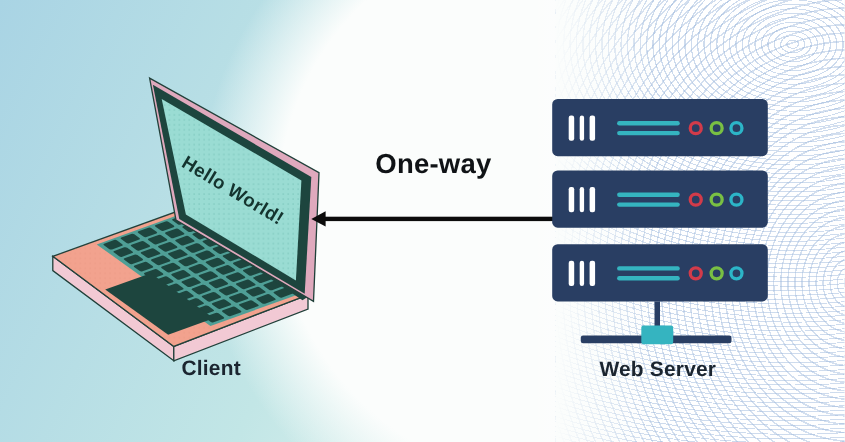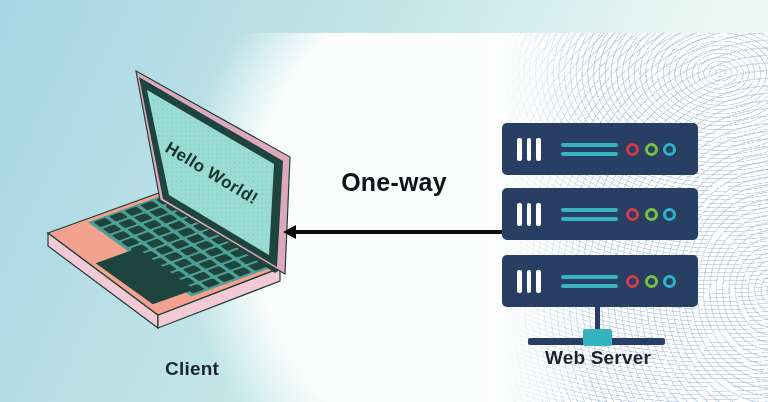--- a/index.html
+++ b/index.html
@@ -1,21 +1,21 @@
 <!DOCTYPE html>
 <html style="--bg-top: #a9d4e4; --bg-mid: #c2e6e6; --bg-low: #e9f6f2; --blob: #fbfdfc; --wave-line: #9db8dc; --navy: #293e63; --accent-teal: #35b4c0; --led-red: #d23b4a; --led-green: #79c043; --led-cyan: #2cb5c8; --salmon: #f2a28e; --base-dot: #e08d76; --pink-rim: #dfa9bd; --pink-side: #f2c9d4; --dark-teal: #1d453e; --outline: #21403a; --screen-teal: #9adcd3; --screen-dot: #5fb1a6; --screen-ink: #14332e; --key-gap: #4f9f96; --ink: #101316; --label-ink: #1b2530;"><head>
 <meta charset="utf-8">
 <style>
   html,body{margin:0;padding:0;background:#fff;}
   .canvas{
     position:relative;width:768px;height:402px;overflow:hidden;
     font-family:"Liberation Sans",sans-serif;
     background:linear-gradient(115deg,var(--bg-top) 0%,var(--bg-mid) 42%,var(--bg-low) 72%,#f6fbf8 100%);
   }
-  .abs{position:absolute;margin-top:33px;}
+  .abs{position:absolute;}
   
   .blob{
     left:0;top:0;width:768px;height:402px;
     background:radial-gradient(circle at 505px 185px, var(--blob) 0 252px, rgba(251,253,252,0) 325px);
   }
   
   .white-right{
     left:470px;top:0;width:298px;height:402px;
     background:linear-gradient(90deg, rgba(255,255,255,0) 0, #ffffff 150px);
   }
@@ -61,21 +61,21 @@
   .led.cyan{border-color:var(--led-cyan);}
   .vline{position:absolute;left:93px;top:184px;width:5px;height:27px;background:var(--navy);}
   .hbar{position:absolute;left:26px;top:215px;width:137px;height:7px;background:var(--navy);border-radius:2px;}
   .tbox{position:absolute;left:81px;top:206px;width:29px;height:17px;background:var(--accent-teal);border-radius:2px;}
   
   .label{
     font-size:19px;font-weight:bold;color:var(--label-ink);
     text-align:center;letter-spacing:.2px;
   }
   .client-label{left:122px;top:325px;width:140px;}
-  .server-label{left:518px;top:314px;width:160px;}
+  .server-label{left:518px;top:326px;width:160px;}
 </style>
 </head>
 <body>
 
 <div class="canvas">
 
   <div class="abs blob"></div>
   <div class="abs white-right"></div>
   <div class="abs wave-band"></div>
   <div class="abs wave-fade"></div>

